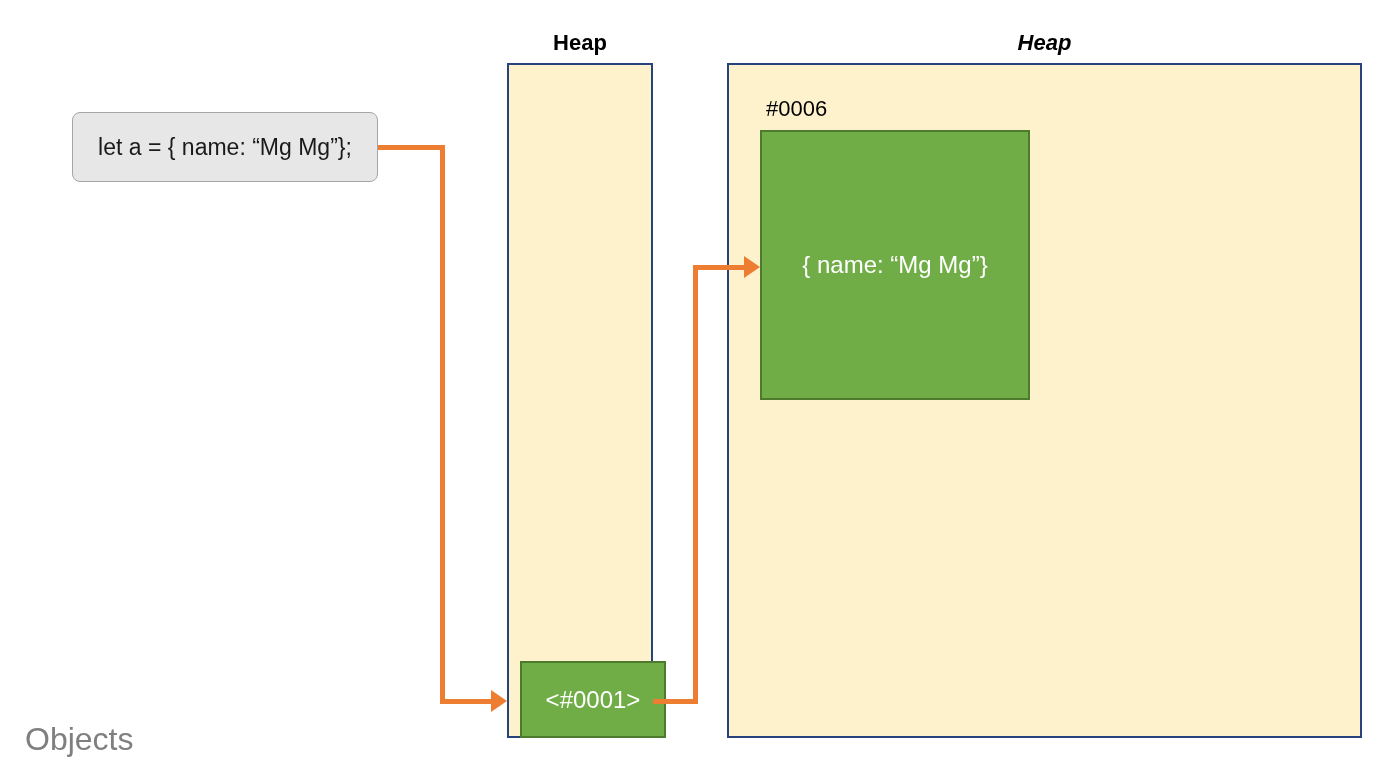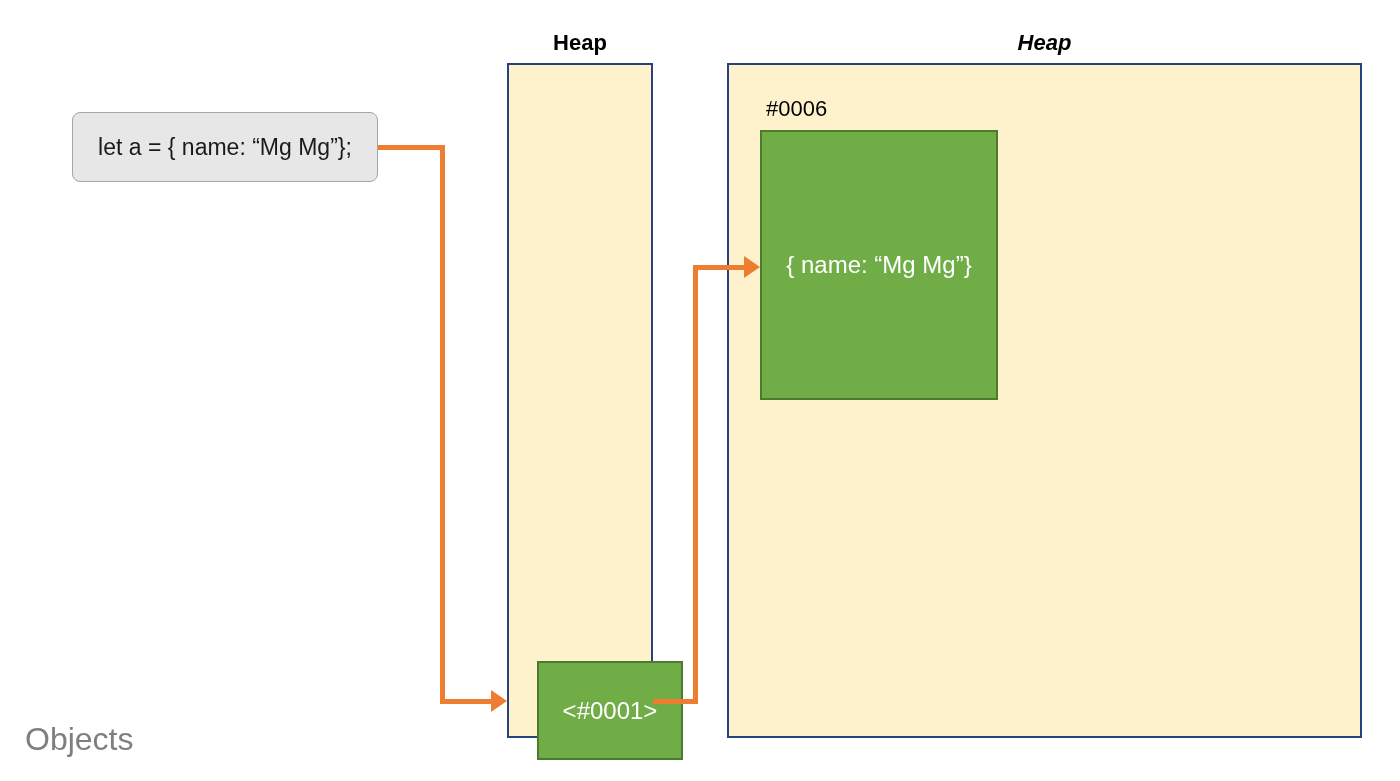--- a/index.html
+++ b/index.html
@@ -51,22 +51,22 @@
   .heap-region{left:727px;top:63px;width:635px;height:675px;}
 
   
   .green-box{
     background:var(--object-fill);
     border:2px solid var(--object-border);
     color:#ffffff;
     display:flex;align-items:center;justify-content:center;
     font-size:24px;white-space:nowrap;
   }
-  .stack-cell{position:absolute;left:537px;top:661px;width:146px;height:99px;}
-  .heap-object{position:absolute;left:760px;top:130px;width:238px;height:270px;}
+  .stack-cell{position:absolute;left:520px;top:661px;width:146px;height:77px;}
+  .heap-object{position:absolute;left:760px;top:130px;width:270px;height:270px;}
 
   .address-label{
     position:absolute;left:766px;top:94px;height:30px;
     font-size:22px;color:var(--label-text);line-height:30px;
   }
 
   .footer-label{
     position:absolute;left:25px;top:722px;height:34px;
     font-size:32px;color:var(--footer-text);line-height:34px;
   }

